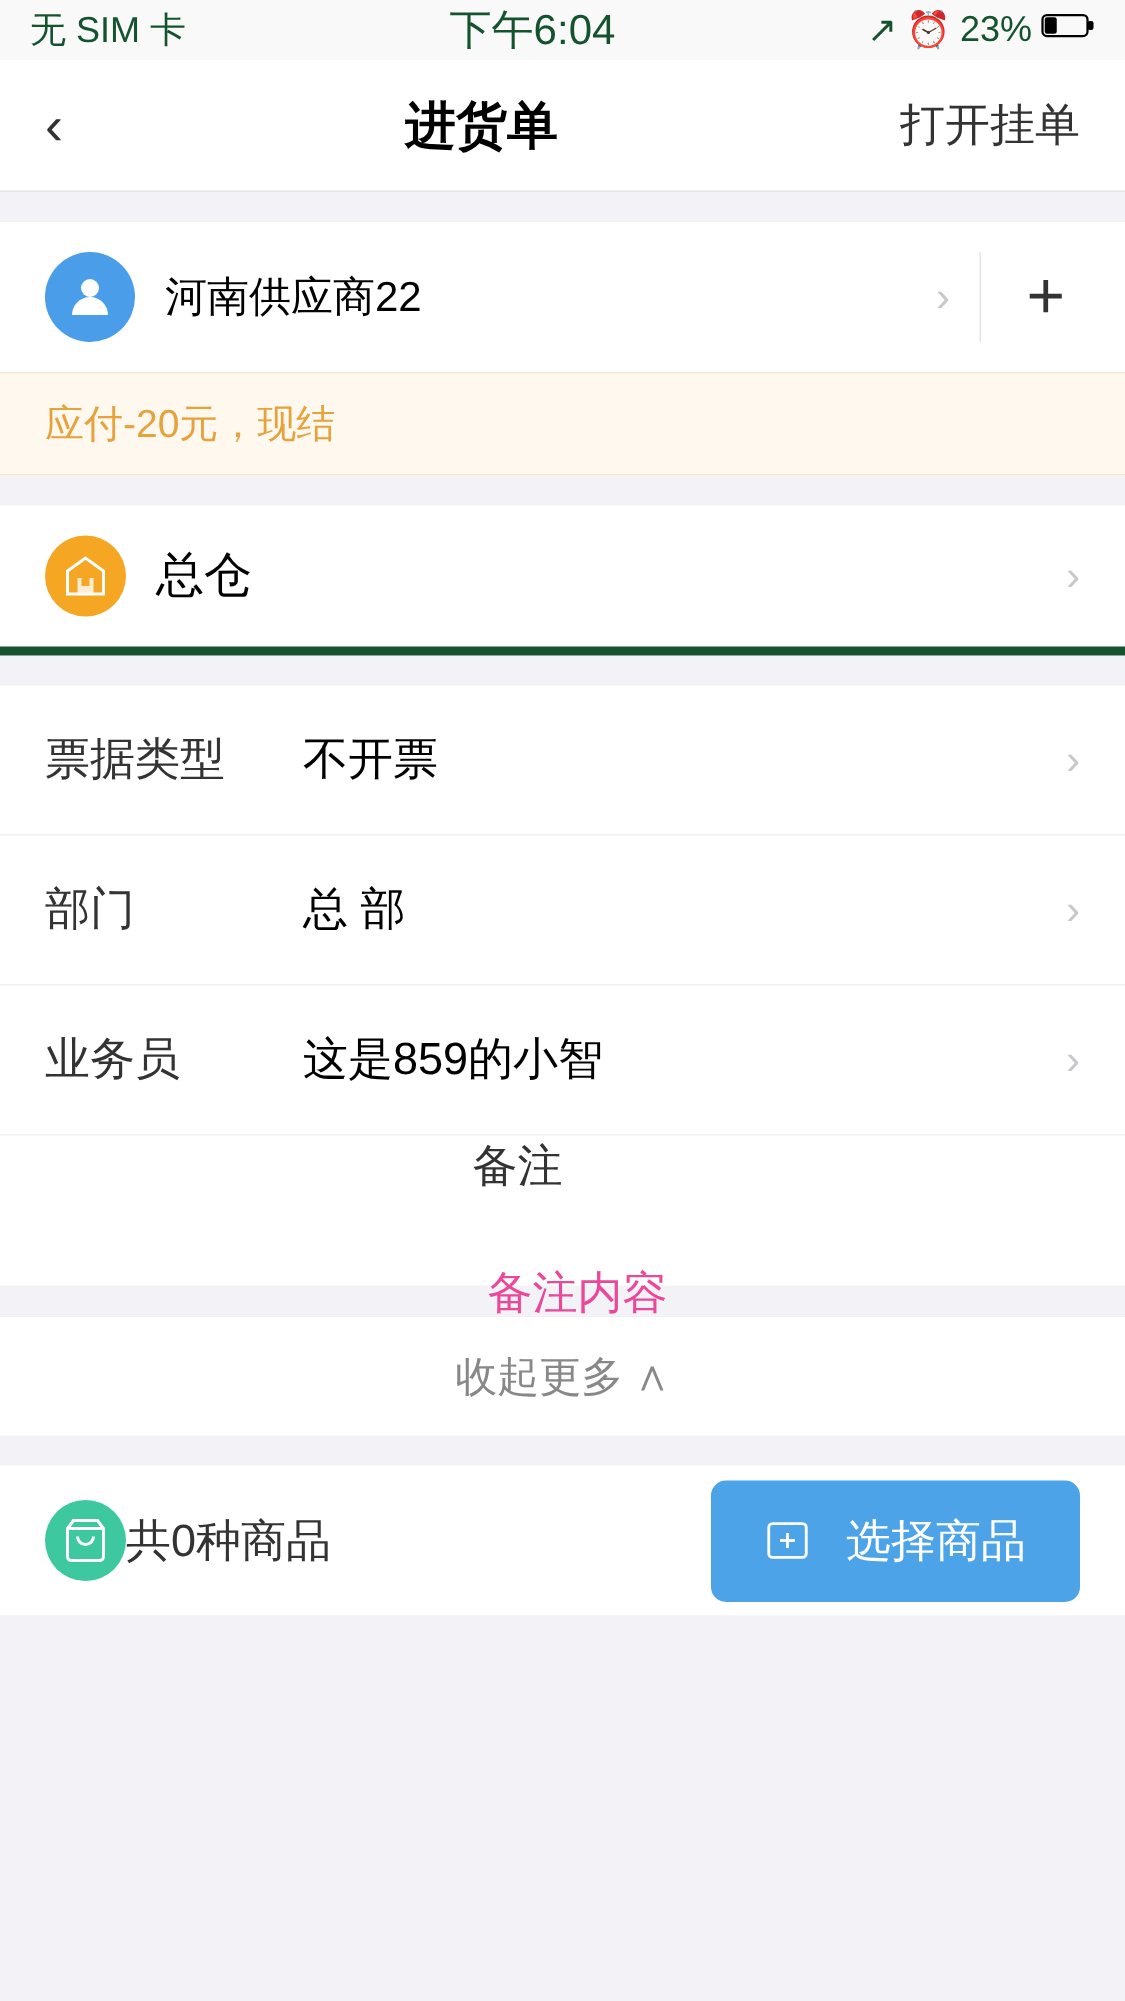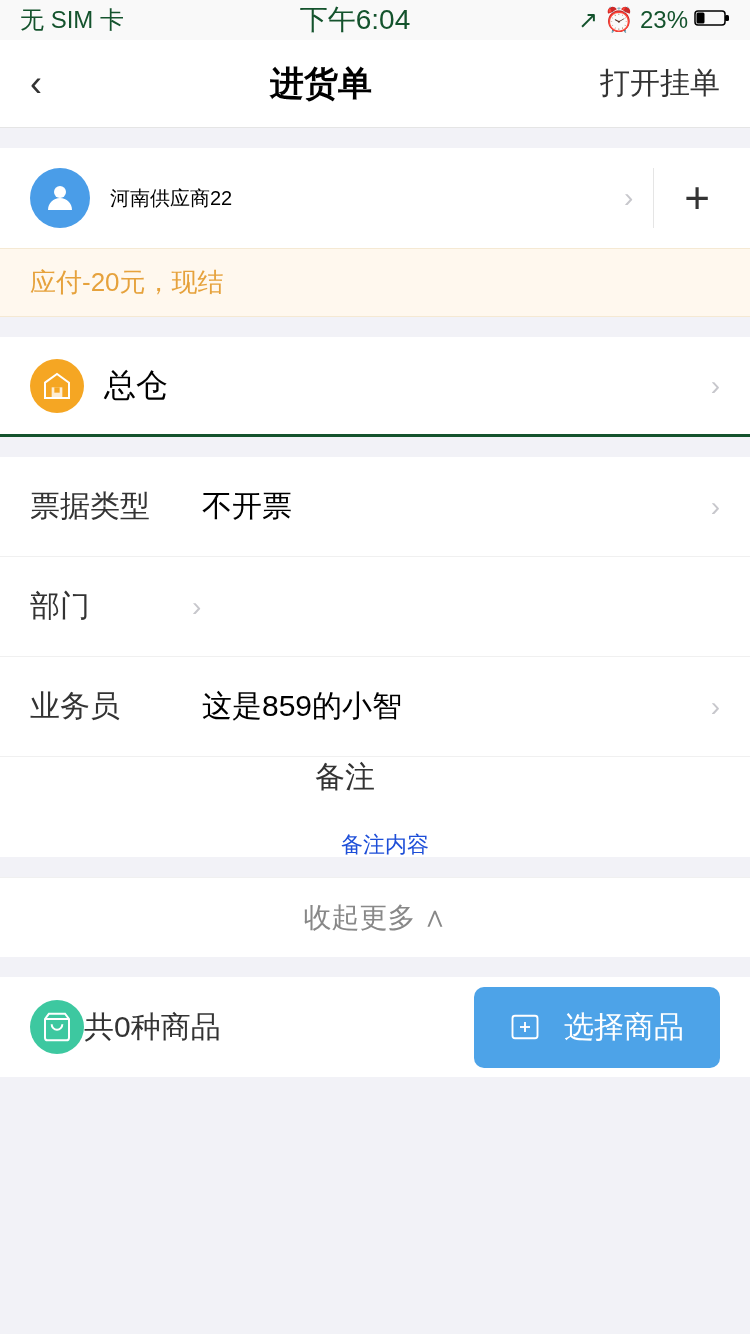--- a/index.html
+++ b/index.html
@@ -100,21 +100,21 @@
       margin-right: 20px;
       flex-shrink: 0;
     }
     .supplier-avatar svg {
       width: 36px;
       height: 36px;
       fill: #fff;
     }
     .supplier-name {
       flex: 1;
-      font-size: 20px;
+      font-size: 28px;
       color: #000;
     }
     .supplier-divider {
       width: 1px;
       height: 60px;
       background: #e5e5e5;
       margin: 0 20px;
     }
     .supplier-add {
       font-size: 44px;
@@ -138,21 +138,21 @@
       border-bottom: 1px solid #f5e9d3;
     }
 
     
     .warehouse-row {
       display: flex;
       align-items: center;
       padding: 0 30px;
       height: 100px;
       background: #fff;
-      border-bottom: 3px solid #14532d;
+      border-bottom: 6px solid #14532d;
     }
     .warehouse-icon {
       width: 54px;
       height: 54px;
       border-radius: 50%;
       background: #f5a623;
       display: flex;
       align-items: center;
       justify-content: center;
       margin-right: 20px;
@@ -193,23 +193,24 @@
       flex-shrink: 0;
     }
     .form-value {
       flex: 1;
       font-size: 30px;
       color: #000;
       margin-left: 20px;
     }
     .form-placeholder {
       flex: 1;
-      font-size: 22px;
-      color: #1d4ed8;
+      font-size: 30px;
+      color: #ec4899;
       margin-left: 20px;
+      margin-top: 12px;
     }
 
     
     .collapse-row {
       background: #fff;
       display: flex;
       align-items: center;
       justify-content: center;
       height: 80px;
       border-top: 1px solid #f0f0f0;
@@ -349,20 +350,21 @@
   <div class="form-section">
 
     <div class="form-row">
       <span class="form-label">票据类型</span>
       <span class="form-value">不开票</span>
       <span class="chevron-right">›</span>
     </div>
 
     <div class="form-row">
       <span class="form-label">部门</span>
+      <span class="form-value">总 部</span>
       <span class="chevron-right">›</span>
     </div>
 
     <div class="form-row">
       <span class="form-label">业务员</span>
       <span class="form-value">这是859的小智</span>
       <span class="chevron-right">›</span>
     </div>
 
     <div class="form-row">

